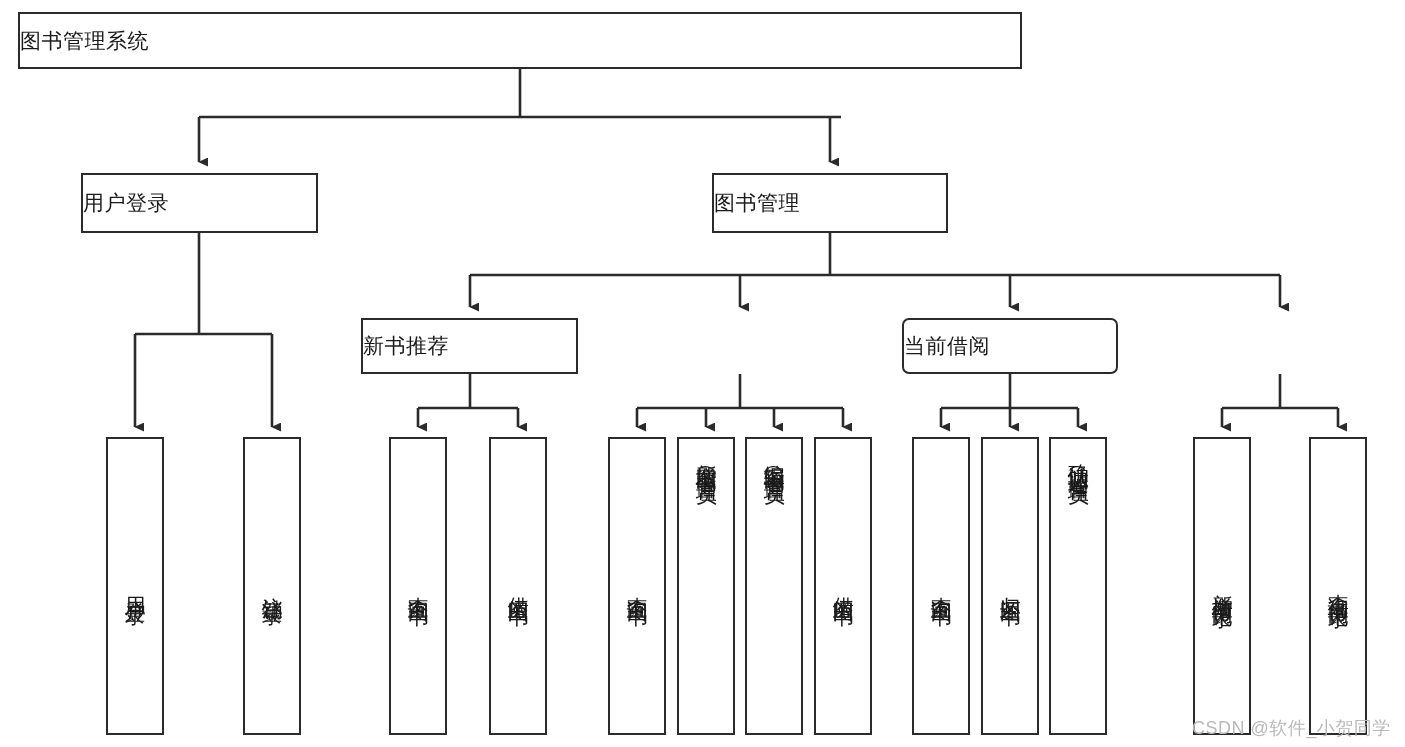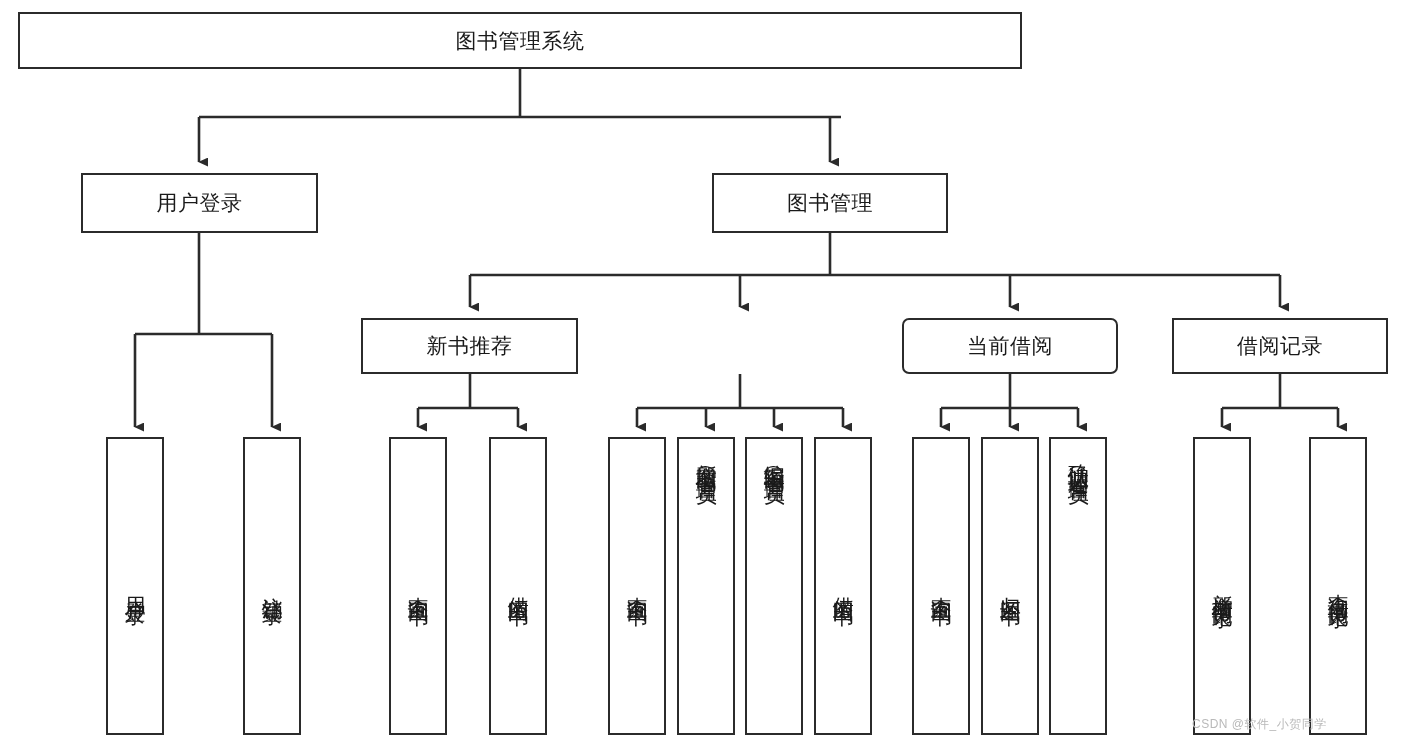--- a/index.html
+++ b/index.html
@@ -27,21 +27,20 @@
     pointer-events: none;
   }
   .node {
     position: absolute;
     box-sizing: border-box;
     border: 2px solid #2b2b2b;
     background: #ffffff;
     color: #1a1a1a;
     display: flex;
     align-items: center;
-    justify-content: center;
     text-align: center;
     z-index: 2;
   }
   .node-h {
     font-size: 21px;
     letter-spacing: 0.5px;
     line-height: 1.2;
   }
   .node-v {
     writing-mode: vertical-rl;
@@ -52,21 +51,21 @@
     align-items: center;
     justify-content: center;
     padding: 4px 0;
   }
   .node-v.align-top {
     justify-content: flex-start;
     padding-top: 8px;
   }
   .watermark {
     position: absolute;
-    font-size: 12px;
+    font-size: 18px;
     color: #b9b9b9;
     white-space: nowrap;
     z-index: 3;
     letter-spacing: 0.5px;
   }
 </style>
 </head>
 <body>
 
 <div id="diagram-canvas">
@@ -135,23 +134,20 @@
 
   <div class="node node-h" style="left:361px; top:318px; width:217px; height:56px;">
     <span>新书推荐</span>
   </div>
 
 
   <div class="node node-h" style="left:902px; top:318px; width:216px; height:56px;border-radius:7px;">
     <span>当前借阅</span>
   </div>
 
-  <div class="node node-h" style="left:1172px; top:318px; width:216px; height:56px;">
-    <span>借阅记录</span>
-  </div>
 
   <div class="node node-v" style="left:106px; top:437px; width:58px; height:298px;">
     <span>用户登录</span>
   </div>
 
   <div class="node node-v" style="left:243px; top:437px; width:58px; height:298px;">
     <span>注销登录</span>
   </div>
 
   <div class="node node-v" style="left:389px; top:437px; width:58px; height:298px;">

